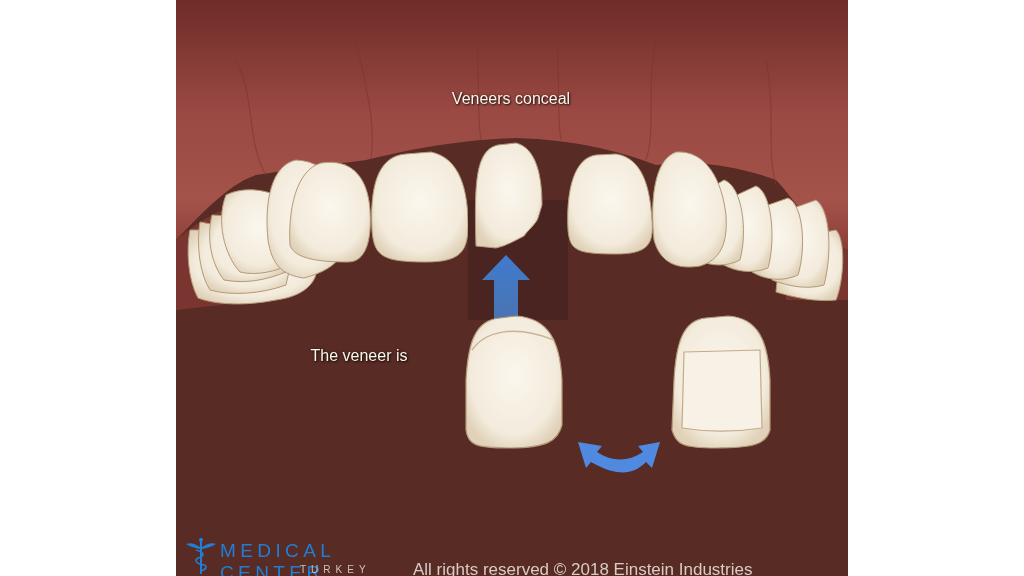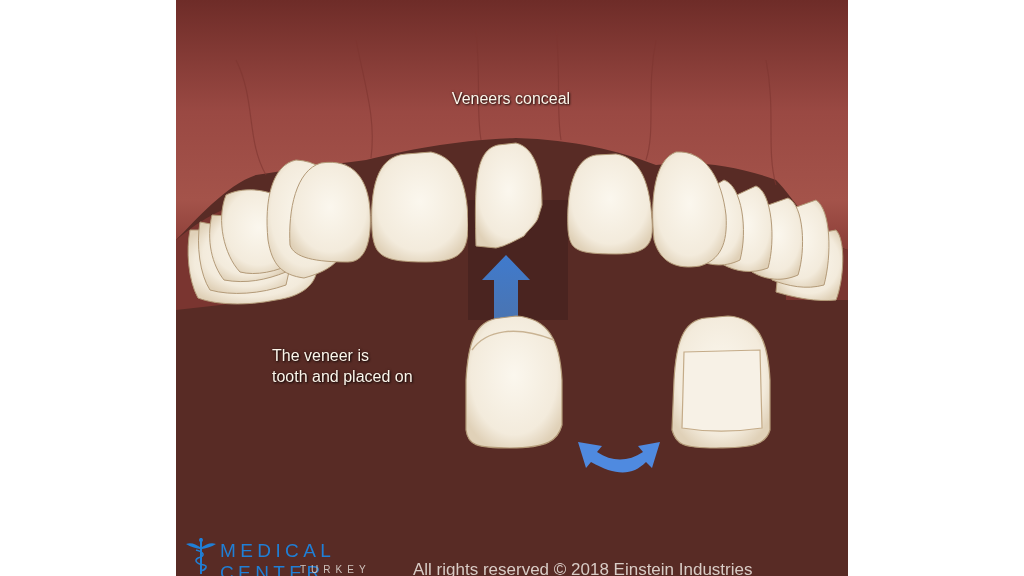--- a/index.html
+++ b/index.html
@@ -13,21 +13,21 @@
     position: absolute; left: 176px; top: 0; width: 672px; height: 576px;
     overflow: hidden;
     background: #582b25;
   }
   .stage svg { position: absolute; left: 0; top: 0; }
   .label {
     position: absolute; color: #fbf5ea; font-size: 16px; line-height: 21px;
     text-shadow: 1px 1px 2px rgba(0,0,0,0.75), 0 0 3px rgba(0,0,0,0.35);
   }
   .label-top { left: 255px; top: 88px; width: 160px; text-align: center; }
-  .label-left { left: 96px; top: 345px; width: 174px; text-align: left; }
+  .label-left { left: 96px; top: 345px; width: 174px; text-align: center; }
   .logo {
     position: absolute; left: 0; top: 536px; height: 40px; width: 270px;
   }
   .logo-title {
     position: absolute; left: 44px; top: 4px; color: #1f7fd6;
     font-size: 19px; letter-spacing: 4.4px; font-weight: normal;
   }
   .logo-sub {
     position: absolute; left: 124px; top: 28px; color: #cfc3bd;
     font-size: 10px; letter-spacing: 5px;
@@ -118,21 +118,20 @@
       <path d="M10,12 C18,14 20,18 12,20 C8,22 10,26 18,27 C22,28 20,32 14,33" stroke="#1f7fd6" stroke-width="1.6" fill="none"></path>
     </g>
   </svg>
 
   <div class="label label-top">
     <div>Veneers conceal</div>
   </div>
 
   <div class="label label-left">
     <div>The veneer is</div>
-    <div>tooth and placed on</div>
   </div>
 
   <div class="logo">
     <div class="logo-title">MEDICAL CENTER</div>
     <div class="logo-sub">TURKEY</div>
   </div>
 
   <div class="copyright">All rights reserved © 2018 Einstein Industries</div>
 </div>
 

